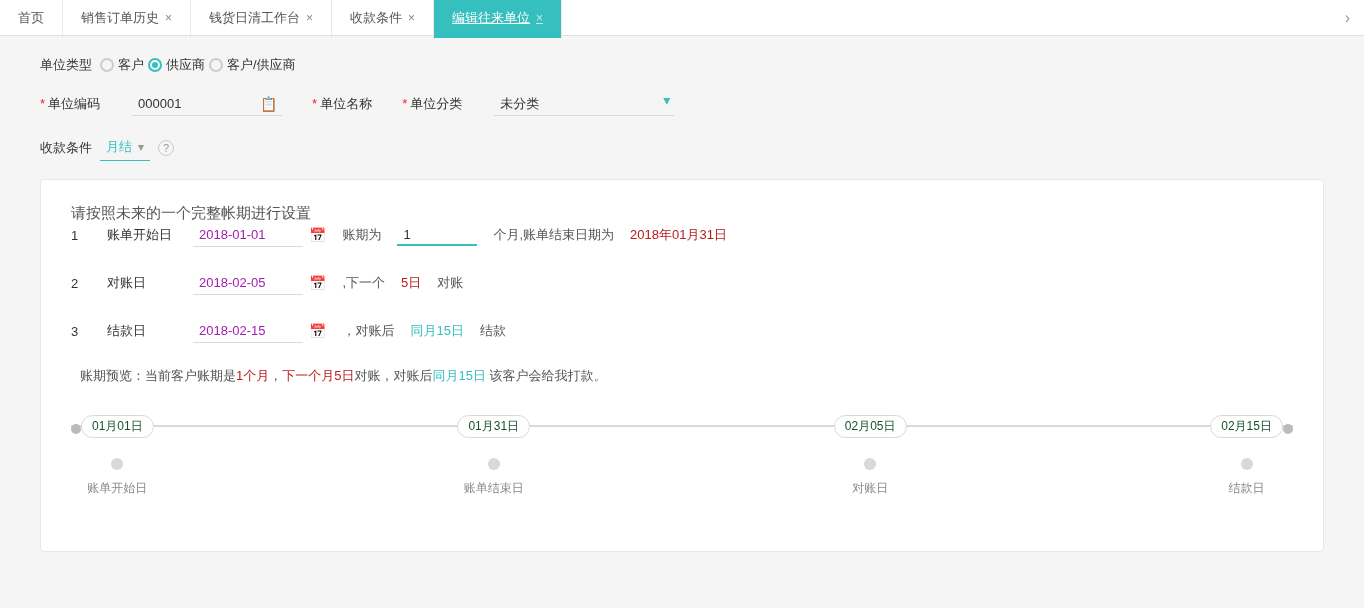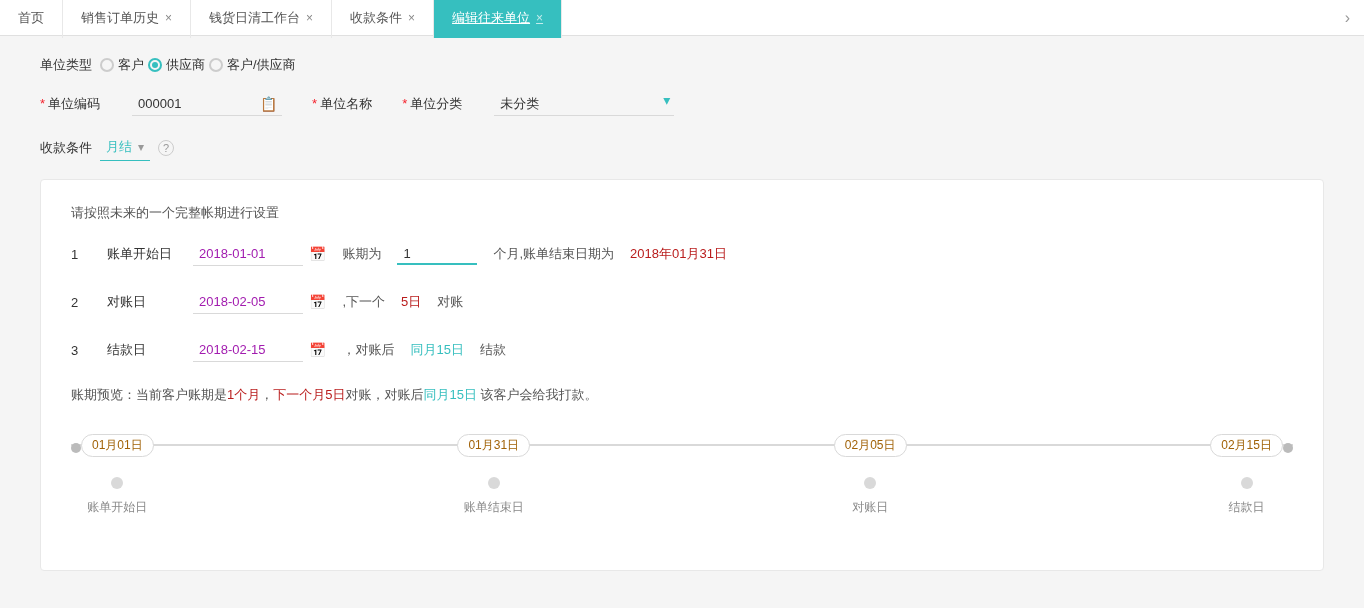--- a/index.html
+++ b/index.html
@@ -171,23 +171,22 @@
 
     
     .card {
       background: #fff;
       border: 1px solid #e8e8e8;
       border-radius: 4px;
       padding: 24px 30px;
       margin-top: 10px;
     }
     .card-header {
-      font-size: 13px;
+      font-size: 15px;
       color: #555;
-      margin-bottom: 20px;
     }
 
     
     .period-row {
       display: flex;
       align-items: center;
       margin-bottom: 24px;
       gap: 16px;
     }
     .row-num {
@@ -238,20 +237,21 @@
     }
     .highlight-orange { color: #b91c1c; }
     .highlight-teal { color: #36bfbf; }
 
     
     .preview-text {
       font-size: 13px;
       color: #555;
       margin-top: 16px;
       margin-bottom: 20px;
+      margin-left: 9px;
     }
 
     
     .timeline-wrap {
       position: relative;
       display: flex;
       align-items: center;
       padding: 10px 0 30px 0;
     }
     .timeline-line {
@@ -284,21 +284,21 @@
       border-radius: 50%;
       background: #d9d9d9;
       margin-top: 14px;
     }
     .timeline-badge {
       background: #fff;
       border: 1px solid #d9d9d9;
       border-radius: 12px;
       padding: 2px 10px;
       font-size: 12px;
-      color: #a16207;
+      color: #14532d;
       white-space: nowrap;
     }
     .timeline-sub-label {
       font-size: 12px;
       color: #888;
       margin-top: 4px;
     }
     .tl-left-dot {
       width: 10px;
       height: 10px;

